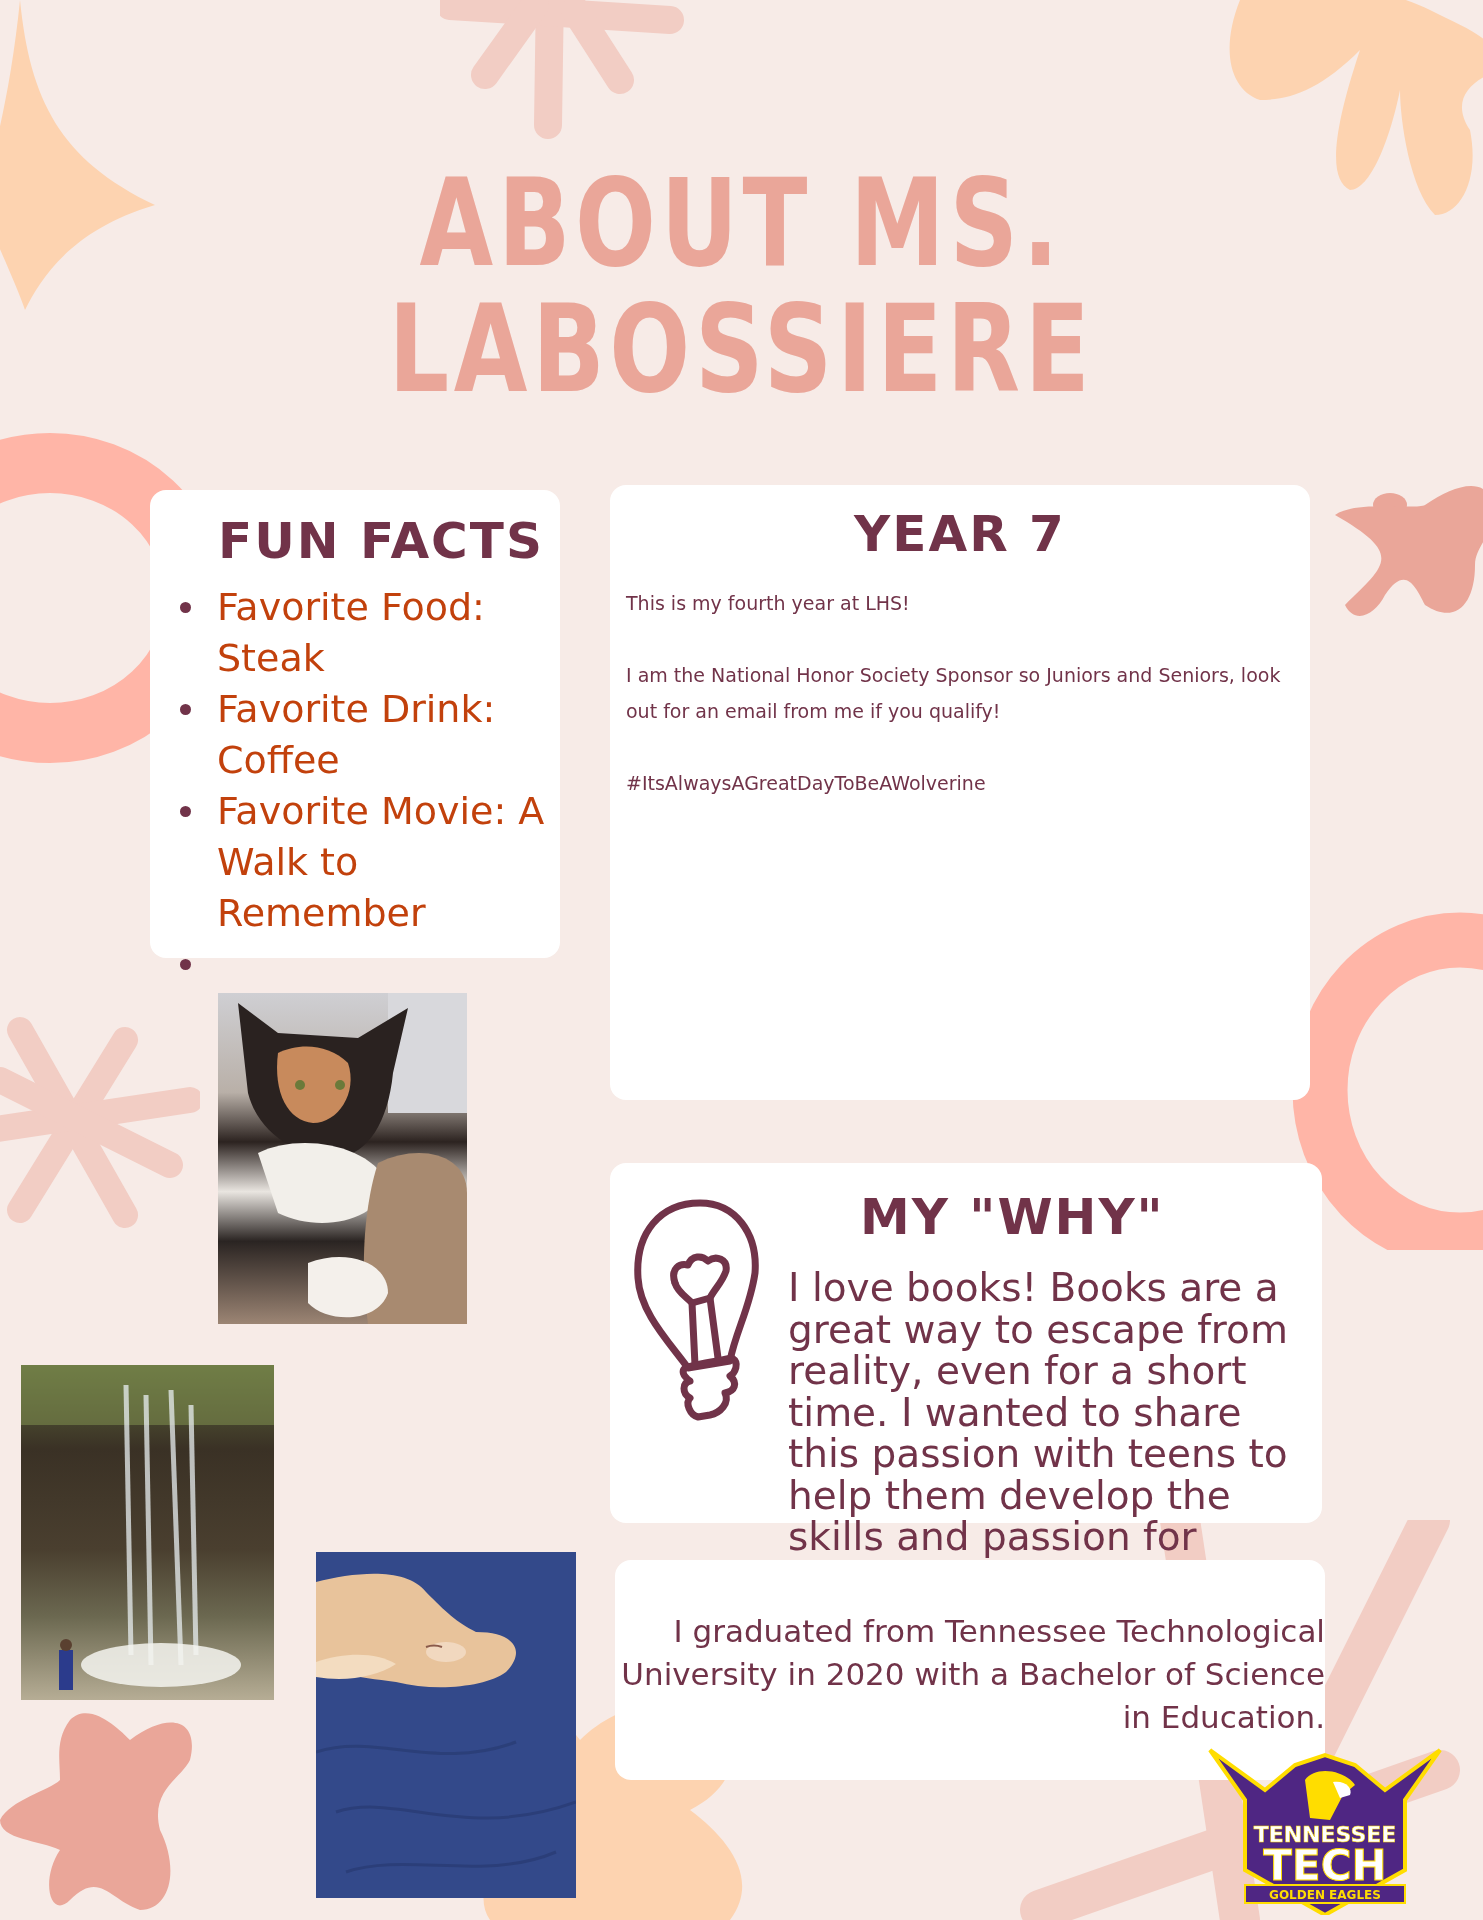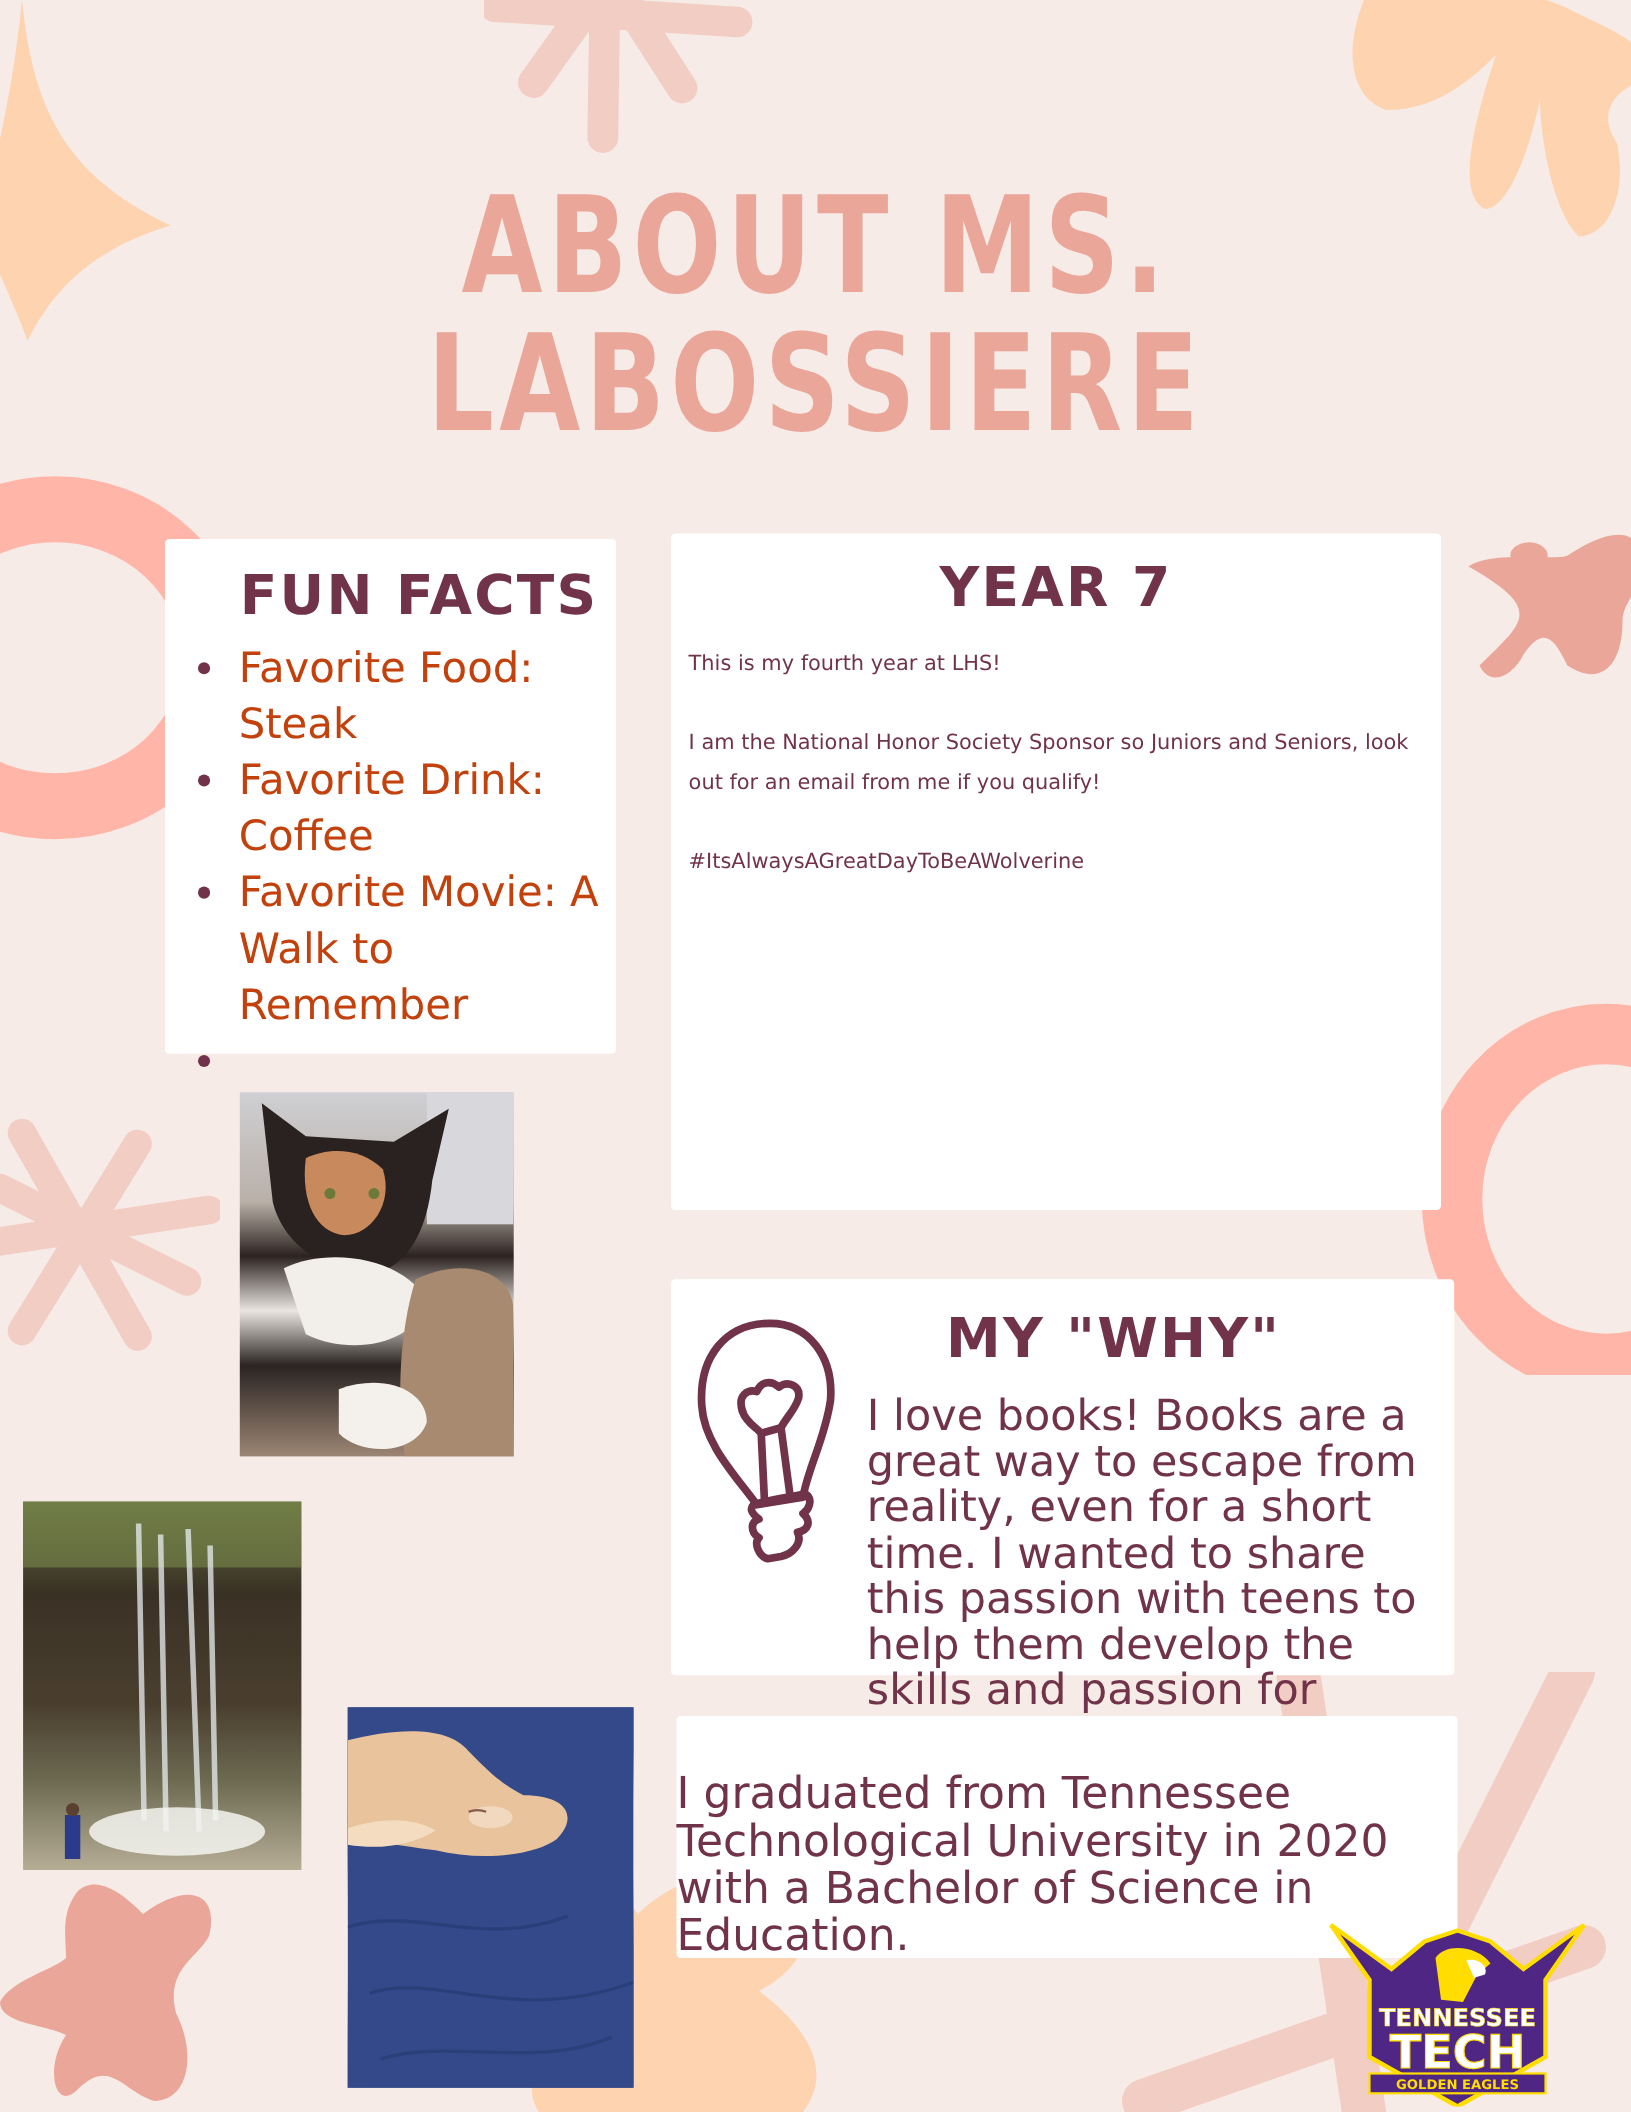--- a/index.html
+++ b/index.html
@@ -21,21 +21,21 @@
       font-size: 122px;
       line-height: 126px;
       color: #eaa699;
       letter-spacing: 6px;
       transform: scaleX(0.78);
       transform-origin: center top;
     }
     .card {
       position: absolute;
       background: #ffffff;
-      border-radius: 4px;
+      border-radius: 16px;
     }
     .card-heading {
       font-family: "DejaVu Sans", sans-serif;
       font-weight: bold;
       color: #713349;
       font-size: 50px;
       letter-spacing: 2px;
     }
     .fun-facts { left: 150px; top: 490px; width: 410px; height: 468px; }
     .fun-facts .card-heading { position: absolute; left: 68px; top: 22px; }
@@ -63,21 +63,21 @@
     .why { left: 610px; top: 1163px; width: 712px; height: 360px; }
     .why .card-heading { position: absolute; left: 250px; top: 25px; }
     .why-body {
       position: absolute; left: 178px; top: 104px; width: 520px;
       font-size: 39px; line-height: 41.5px; color: #713349;
     }
     .bulb { position: absolute; left: 20px; top: 30px; width: 135px; height: 240px; }
     .grad { left: 615px; top: 1560px; width: 710px; height: 220px; }
     .grad-body {
       position: absolute; left: 0; width: 100%; top: 50px;
-      text-align: left; font-size: 40px; line-height: 43px; color: #713349;
+      text-align: right; font-size: 31px; line-height: 43px; color: #713349;
     }
     .photo { position: absolute; overflow: hidden; }
     .photo-cat1 { left: 218px; top: 993px; width: 249px; height: 331px;
       background: linear-gradient(180deg,#cfcfd3 0%,#b9b0a8 30%,#2c2320 45%,#e9e5e0 60%,#2a2422 75%,#9c8574 100%); }
     .photo-falls { left: 21px; top: 1365px; width: 253px; height: 335px;
       background: linear-gradient(180deg,#5f6a3d 0%,#3a3125 25%,#4a3f2f 55%,#6b6850 75%,#b6ad95 100%); }
     .photo-cat2 { left: 316px; top: 1552px; width: 260px; height: 346px;
       background: linear-gradient(160deg,#3a4f8a 0%,#2f4480 30%,#d9b48d 40%,#e5c49f 55%,#33488a 70%,#2a3f7a 100%); }
     .logo { position: absolute; left: 1205px; top: 1740px; width: 240px; height: 175px; }
   </style>

